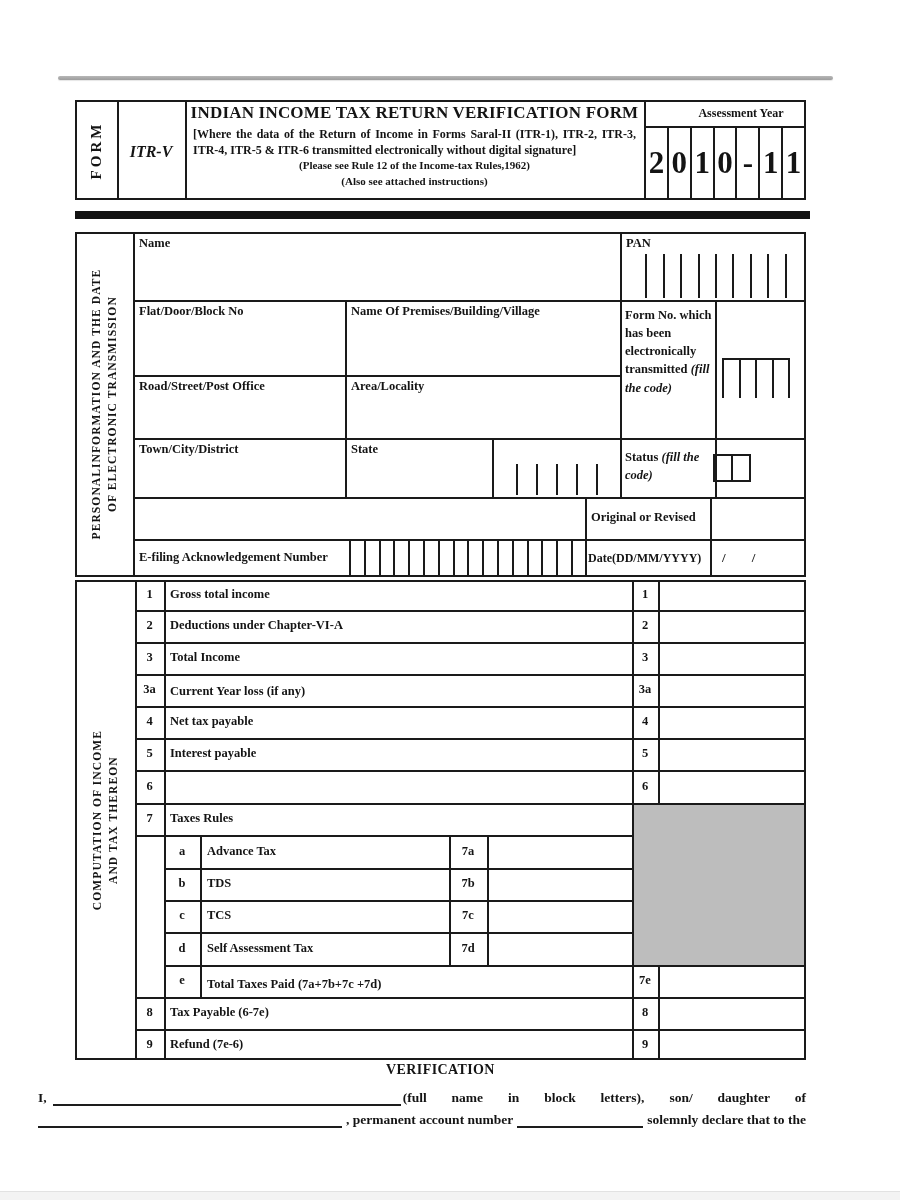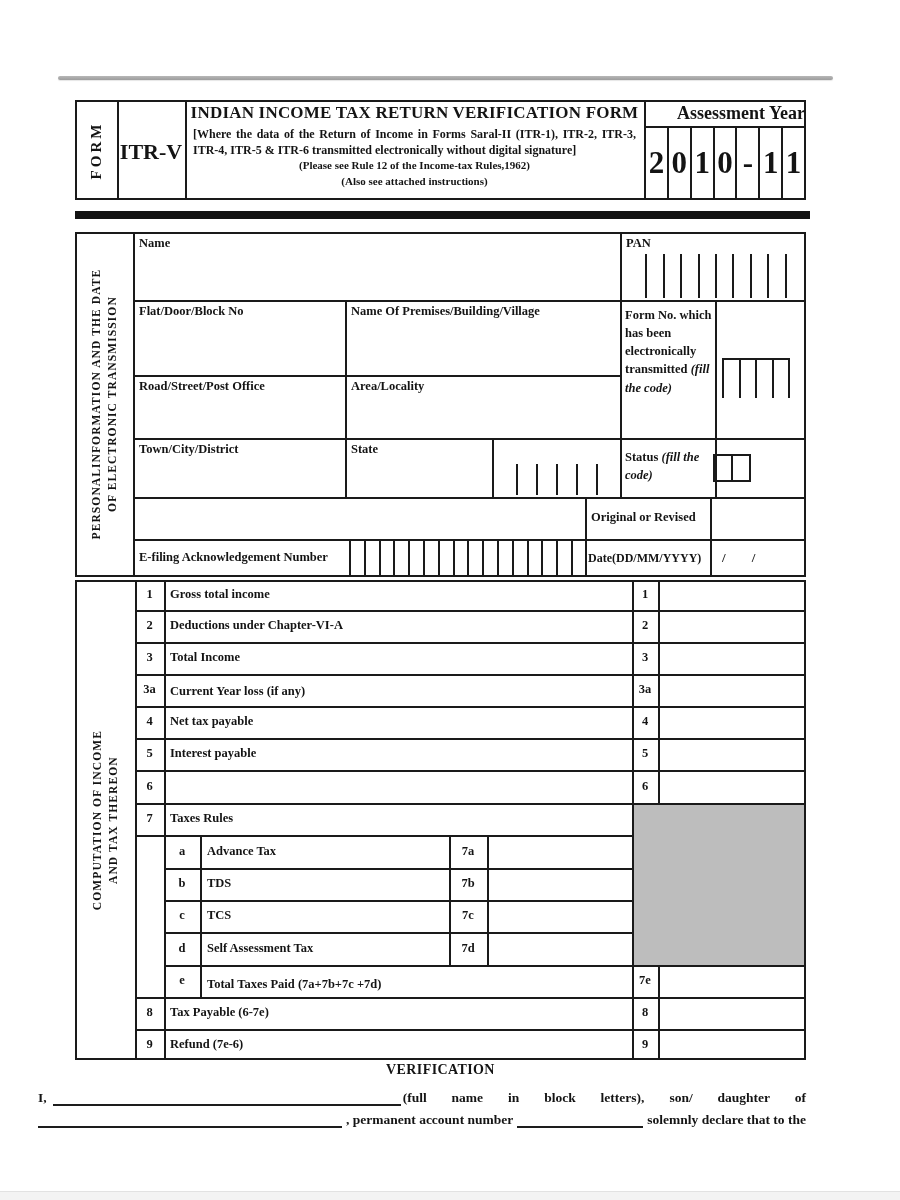--- a/index.html
+++ b/index.html
@@ -26,23 +26,23 @@
        font-size:11.5px;letter-spacing:1.1px;line-height:1.4;white-space:nowrap;}
   #top-divider{position:absolute;left:58px;top:76px;width:775px;height:4px;border-radius:3px;
        background:linear-gradient(#b7b7b7,#9d9d9d);box-shadow:0 1px 1px rgba(0,0,0,0.10);}
   #black-bar{position:absolute;left:75px;top:211px;width:735px;height:8px;background:#121212;}
   #gray-area{position:absolute;left:632px;top:805px;width:172px;height:160px;background:#bdbdbd;}
   #title-block{position:absolute;left:189px;top:103px;width:451px;text-align:center;}
   #form-title{font-weight:bold;font-size:17px;letter-spacing:0.2px;}
   #form-subtitle{font-weight:bold;font-size:12px;text-align:justify;margin-top:3px;padding:0 4px;line-height:1.35;}
   .note{font-weight:bold;font-size:11px;line-height:1.45;}
   #ay-label{position:absolute;left:646px;top:101px;width:190px;height:24px;display:flex;align-items:center;
-       justify-content:center;font-weight:bold;font-size:18px;}
+       justify-content:center;font-weight:bold;font-size:12px;}
   #itrv{position:absolute;left:117px;top:100px;width:68px;height:104px;display:flex;align-items:center;
-       justify-content:center;font-weight:bold;font-size:22px;}
+       justify-content:center;font-weight:bold;font-size:16px;font-style:italic;}
   .vh{position:absolute;font-weight:bold;font-size:14px;letter-spacing:0.4px;text-align:center;}
   .vln{position:absolute;display:flex;align-items:flex-end;font-weight:bold;font-size:13.5px;}
   .uline{border-bottom:2px solid #1d1d1d;height:17px;}
   .just{flex:1;text-align:justify;text-align-last:justify;padding-left:2px;}
   .nw{white-space:nowrap;}
   #date-slashes{position:absolute;left:712px;top:541px;width:80px;height:34px;display:flex;align-items:center;
        gap:26px;padding-left:10px;font-weight:bold;font-size:13px;}
   #bottom-strip{position:absolute;left:0;top:1191px;width:900px;height:9px;background:#f3f3f3;border-top:1px solid #e2e2e2;}
 </style>
 </head>

